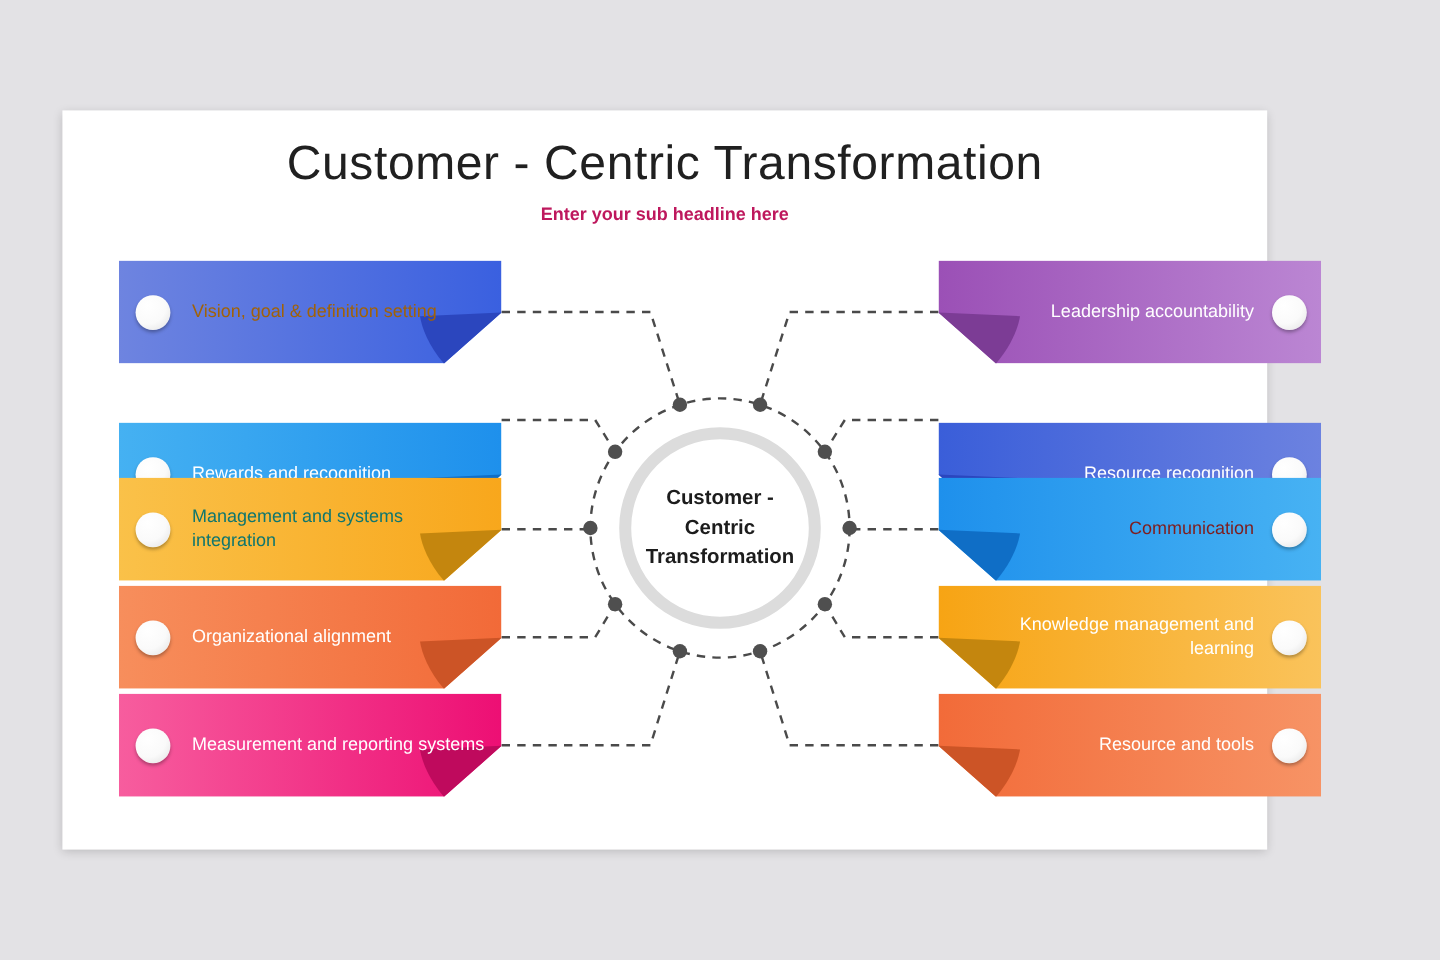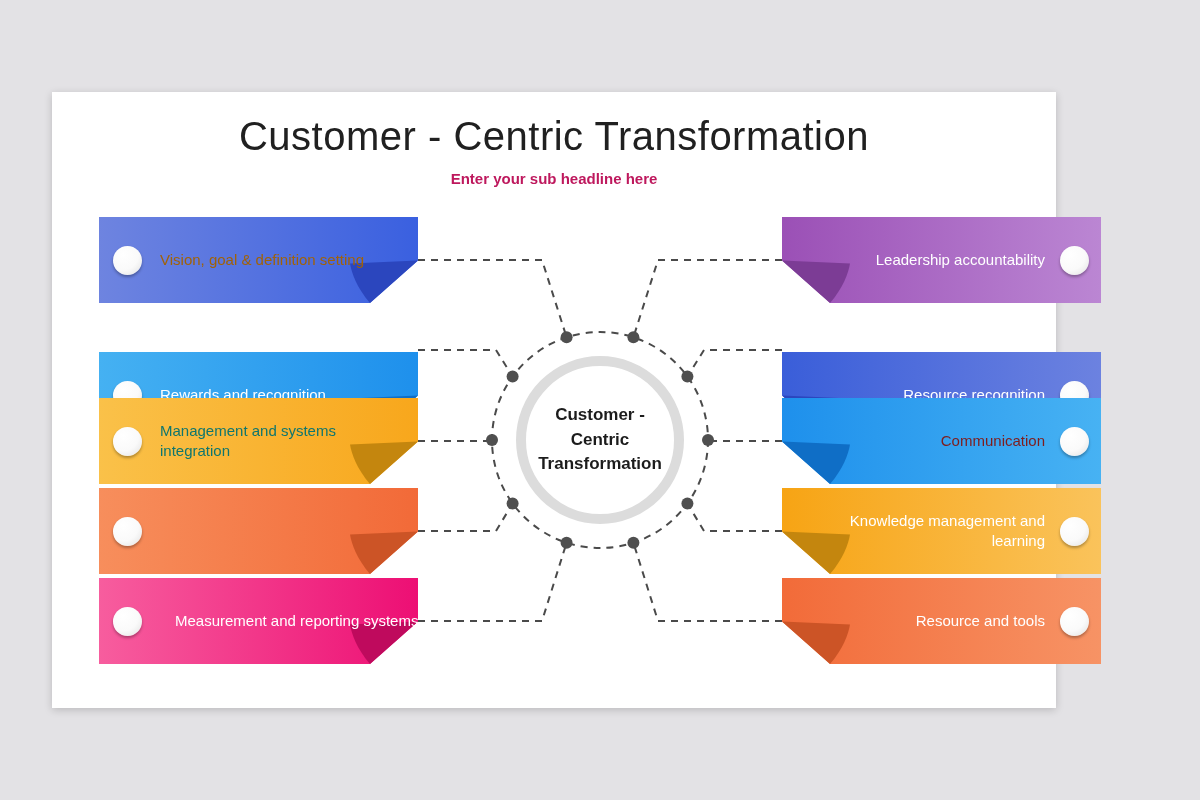--- a/index.html
+++ b/index.html
@@ -122,28 +122,29 @@
       </svg>
     <span class="white-dot"></span>
     <div class="banner-label" style="color: #0f766e;">Management and systems integration</div>
   </div>
   <div class="banner left t3">
     <div class="banner-bg" style="background: linear-gradient(90deg, rgb(247, 142, 92), rgb(242, 106, 56));"></div>
     <svg class="fold" viewBox="0 0 319 86">
         <path d="M319 43.5 L271 86 C258 71 252.5 56 251 46.5 Z" fill="#cc5426"></path>
       </svg>
     <span class="white-dot"></span>
+    <div class="banner-label" style="color: rgb(255, 255, 255);">Organizational alignment</div>
   </div>
   <div class="banner left t4">
     <div class="banner-bg" style="background: linear-gradient(90deg, rgb(247, 93, 158), rgb(237, 15, 116));"></div>
     <svg class="fold" viewBox="0 0 319 86">
         <path d="M319 43.5 L271 86 C258 71 252.5 56 251 46.5 Z" fill="#bf0a5d"></path>
       </svg>
     <span class="white-dot"></span>
-    <div class="banner-label" style="color: rgb(255, 255, 255); margin-left: 15px;">Measurement and reporting systems</div>
+    <div class="banner-label" style="color: rgb(255, 255, 255);">Measurement and reporting systems</div>
   </div>
 
   <div class="banner right t0">
     <div class="banner-bg" style="background: linear-gradient(90deg, rgb(155, 80, 182), rgb(187, 134, 211));"></div>
     <svg class="fold" viewBox="0 0 319 86">
         <path d="M0 43.5 L48 86 C61 71 66.5 56 68 46.5 Z" fill="#7c3c95"></path>
       </svg>
     <span class="white-dot"></span>
     <div class="banner-label" style="color: rgb(255, 255, 255);">Leadership accountability</div>
   </div>

